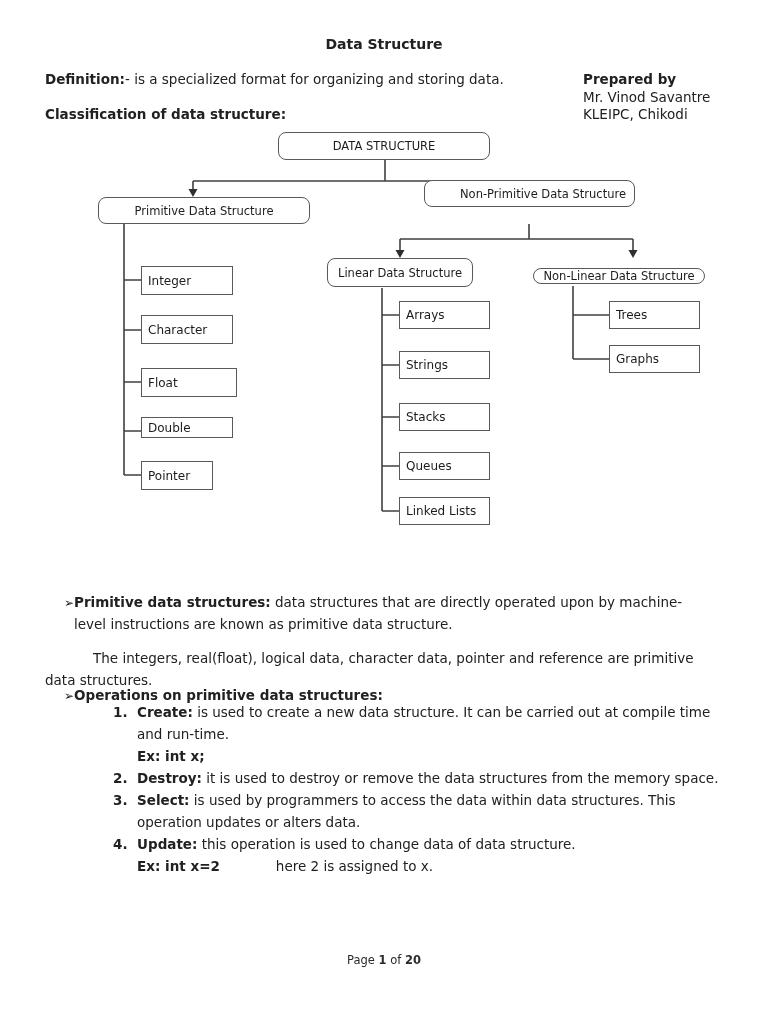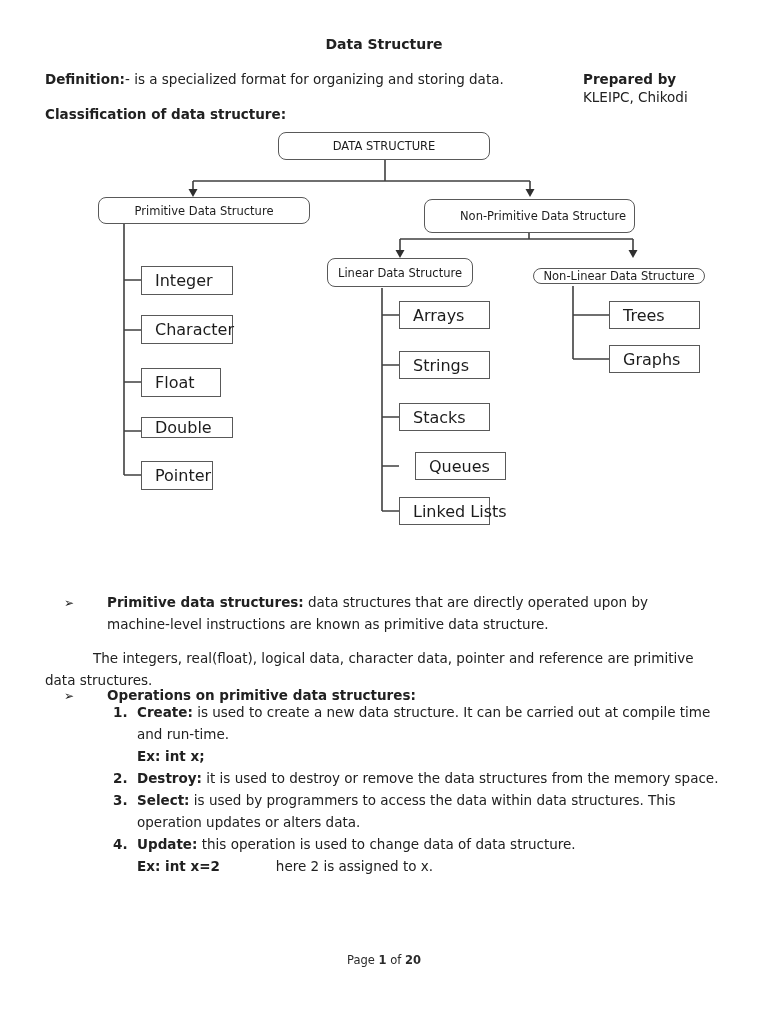--- a/index.html
+++ b/index.html
@@ -19,26 +19,26 @@
   .prepared{left:583px;top:71px;width:180px;line-height:17.5px;}
 
   
   .diagram-svg{position:absolute;left:0;top:0;width:768px;height:560px;}
   .dbox{
     position:absolute;background:#fff;border:1.5px solid #595959;
     display:flex;align-items:center;justify-content:center;
     font-size:11.5px;color:#1c1c1c;white-space:nowrap;box-sizing:border-box;
   }
   .round{border-radius:8px;border-width:1.6px;}
-  .leaf{justify-content:flex-start;padding-left:13px;font-size:16px;}
+  .leaf{justify-content:flex-start;padding-left:6px;font-size:12px;}
 
   
   .bullet{line-height:22px;}
   .bullet .marker{position:absolute;left:0;top:1px;font-size:12px;}
-  .bullet .btxt{display:block;margin-left:43px;}
+  .bullet .btxt{display:block;margin-left:10px;}
   .para{left:45px;top:647px;width:678px;line-height:22px;text-indent:48px;}
   .ops{left:113px;top:701px;width:624px;line-height:22px;}
   .op{position:relative;padding-left:24px;}
   .op .num{position:absolute;left:0;top:0;font-weight:bold;}
   .ex-note{margin-left:56px;}
 
   
   .footer{left:0;top:941px;width:768px;text-align:center;font-size:11.5px;color:#2a2a2a;margin-top:12px;}
 </style>
 </head>
@@ -49,20 +49,21 @@
   <div class="abs doc-title">
     <div>Data Structure</div>
   </div>
 
   <div class="abs def-line"><span class="b">Definition:</span><span>- is a specialized format for organizing and storing data.</span></div>
 
   <div class="abs classification">Classification of data structure:</div>
 
   <div class="abs prepared">
     <div class="b">Prepared by</div>
+    <div>Mr. Vinod Savantre</div>
     <div>KLEIPC, Chikodi</div>
   </div>
 
   <svg class="diagram-svg" viewBox="0 0 768 560">
     <g stroke="#404040" stroke-width="1.6" fill="none">
 
       <path d="M385 160 V181 M193 181 H530 M193 181 V190 M530 181 V190"></path>
 
       <path d="M529 224 V239 M400 239 H633 M400 239 V251 M633 239 V251"></path>
 
@@ -75,34 +76,34 @@
     <g fill="#2f2f2f" stroke="none">
       <polygon points="188.5,189 197.5,189 193,197"></polygon>
       <polygon points="525.5,189 534.5,189 530,197"></polygon>
       <polygon points="395.5,250 404.5,250 400,258"></polygon>
       <polygon points="628.5,250 637.5,250 633,258"></polygon>
     </g>
   </svg>
 
   <div class="dbox round" style="left:278px;top:132px;width:212px;height:28px;">DATA STRUCTURE</div>
   <div class="dbox round" style="left:98px;top:197px;width:212px;height:27px;">Primitive Data Structure</div>
-  <div class="dbox round" style="left:424px;top:199px;width:211px;height:34px;padding-left:27px;">Non-Primitive Data Structure</div>
+  <div class="dbox round" style="left:424px;top:180px;width:211px;height:27px;padding-left:27px;">Non-Primitive Data Structure</div>
   <div class="dbox round" style="left:327px;top:258px;width:146px;height:29px;">Linear Data Structure</div>
   <div class="dbox round" style="left:533px;top:268px;width:172px;height:16px;">Non-Linear Data Structure</div>
 
   <div class="dbox leaf" style="left:141px;top:266px;width:92px;height:29px;">Integer</div>
   <div class="dbox leaf" style="left:141px;top:315px;width:92px;height:29px;">Character</div>
-  <div class="dbox leaf" style="left:141px;top:368px;width:80px;height:29px;">Float</div>
+  <div class="dbox leaf" style="left:141px;top:368px;width:96px;height:29px;">Float</div>
   <div class="dbox leaf" style="left:141px;top:417px;width:92px;height:21px;">Double</div>
   <div class="dbox leaf" style="left:141px;top:461px;width:72px;height:29px;">Pointer</div>
 
   <div class="dbox leaf" style="left:399px;top:301px;width:91px;height:28px;">Arrays</div>
   <div class="dbox leaf" style="left:399px;top:351px;width:91px;height:28px;">Strings</div>
   <div class="dbox leaf" style="left:399px;top:403px;width:91px;height:28px;">Stacks</div>
-  <div class="dbox leaf" style="left:399px;top:452px;width:91px;height:28px;margin-left:16px;">Queues</div>
+  <div class="dbox leaf" style="left:399px;top:452px;width:91px;height:28px;">Queues</div>
   <div class="dbox leaf" style="left:399px;top:497px;width:91px;height:28px;">Linked Lists</div>
 
   <div class="dbox leaf" style="left:609px;top:301px;width:91px;height:28px;">Trees</div>
   <div class="dbox leaf" style="left:609px;top:345px;width:91px;height:28px;">Graphs</div>
 
   <div class="abs bullet" style="left:64px;top:591px;width:648px;">
     <span class="marker">➢</span>
     <span class="btxt"><span class="b">Primitive data structures:</span><span> data structures that are directly operated upon by machine-level instructions are known as primitive data structure.</span></span>
   </div>
 

